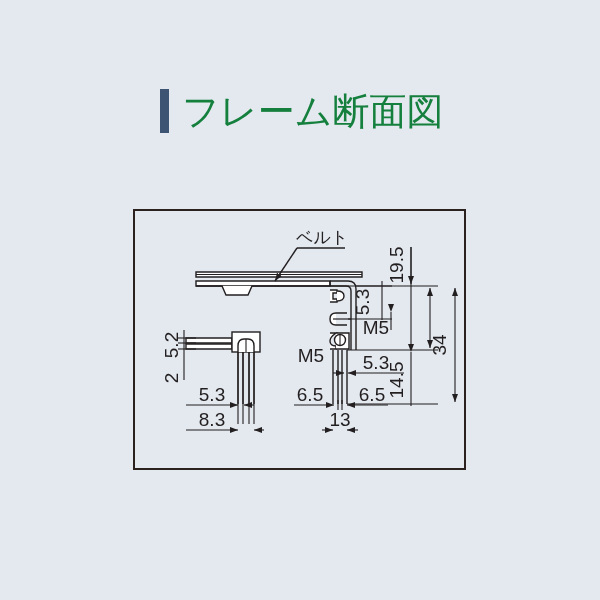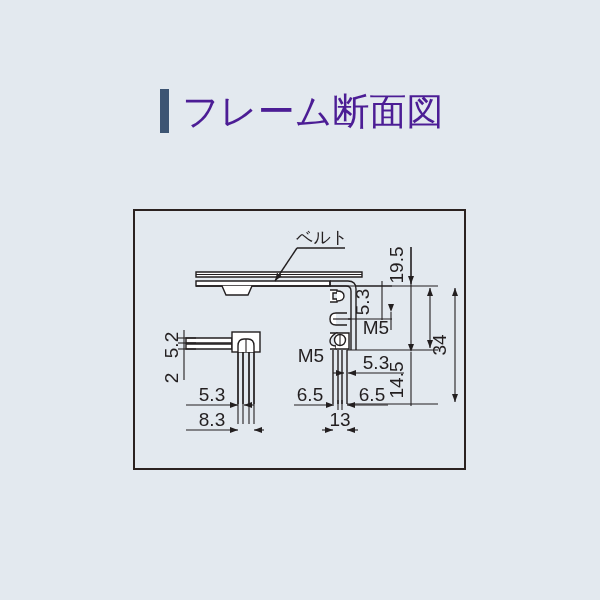--- a/index.html
+++ b/index.html
@@ -75,21 +75,21 @@
     font-size: 17px;
   }
 </style>
 </head>
 <body style="background: rgb(227, 233, 239);">
 
 <div id="page">
 
   <div id="title-row">
     <div id="title-accent" style="background: rgb(61, 85, 115);"></div>
-    <div id="title-text" style="color: #4c1d95;">フレーム断面図</div>
+    <div id="title-text" style="color: #15803d;">フレーム断面図</div>
   </div>
 
   <div id="drawing-box" style="border-color: rgb(43, 34, 32);"></div>
 
   <svg id="drawing-svg" viewBox="0 0 600 600" xmlns="http://www.w3.org/2000/svg">
     <defs>
       <marker id="ar" markerWidth="9" markerHeight="9" refX="8" refY="3" orient="auto" markerUnits="userSpaceOnUse">
         <path d="M0,0 L8,3 L0,6 z" fill="#231f20"></path>
       </marker>
       <marker id="arr" markerWidth="9" markerHeight="9" refX="0" refY="3" orient="auto" markerUnits="userSpaceOnUse">

